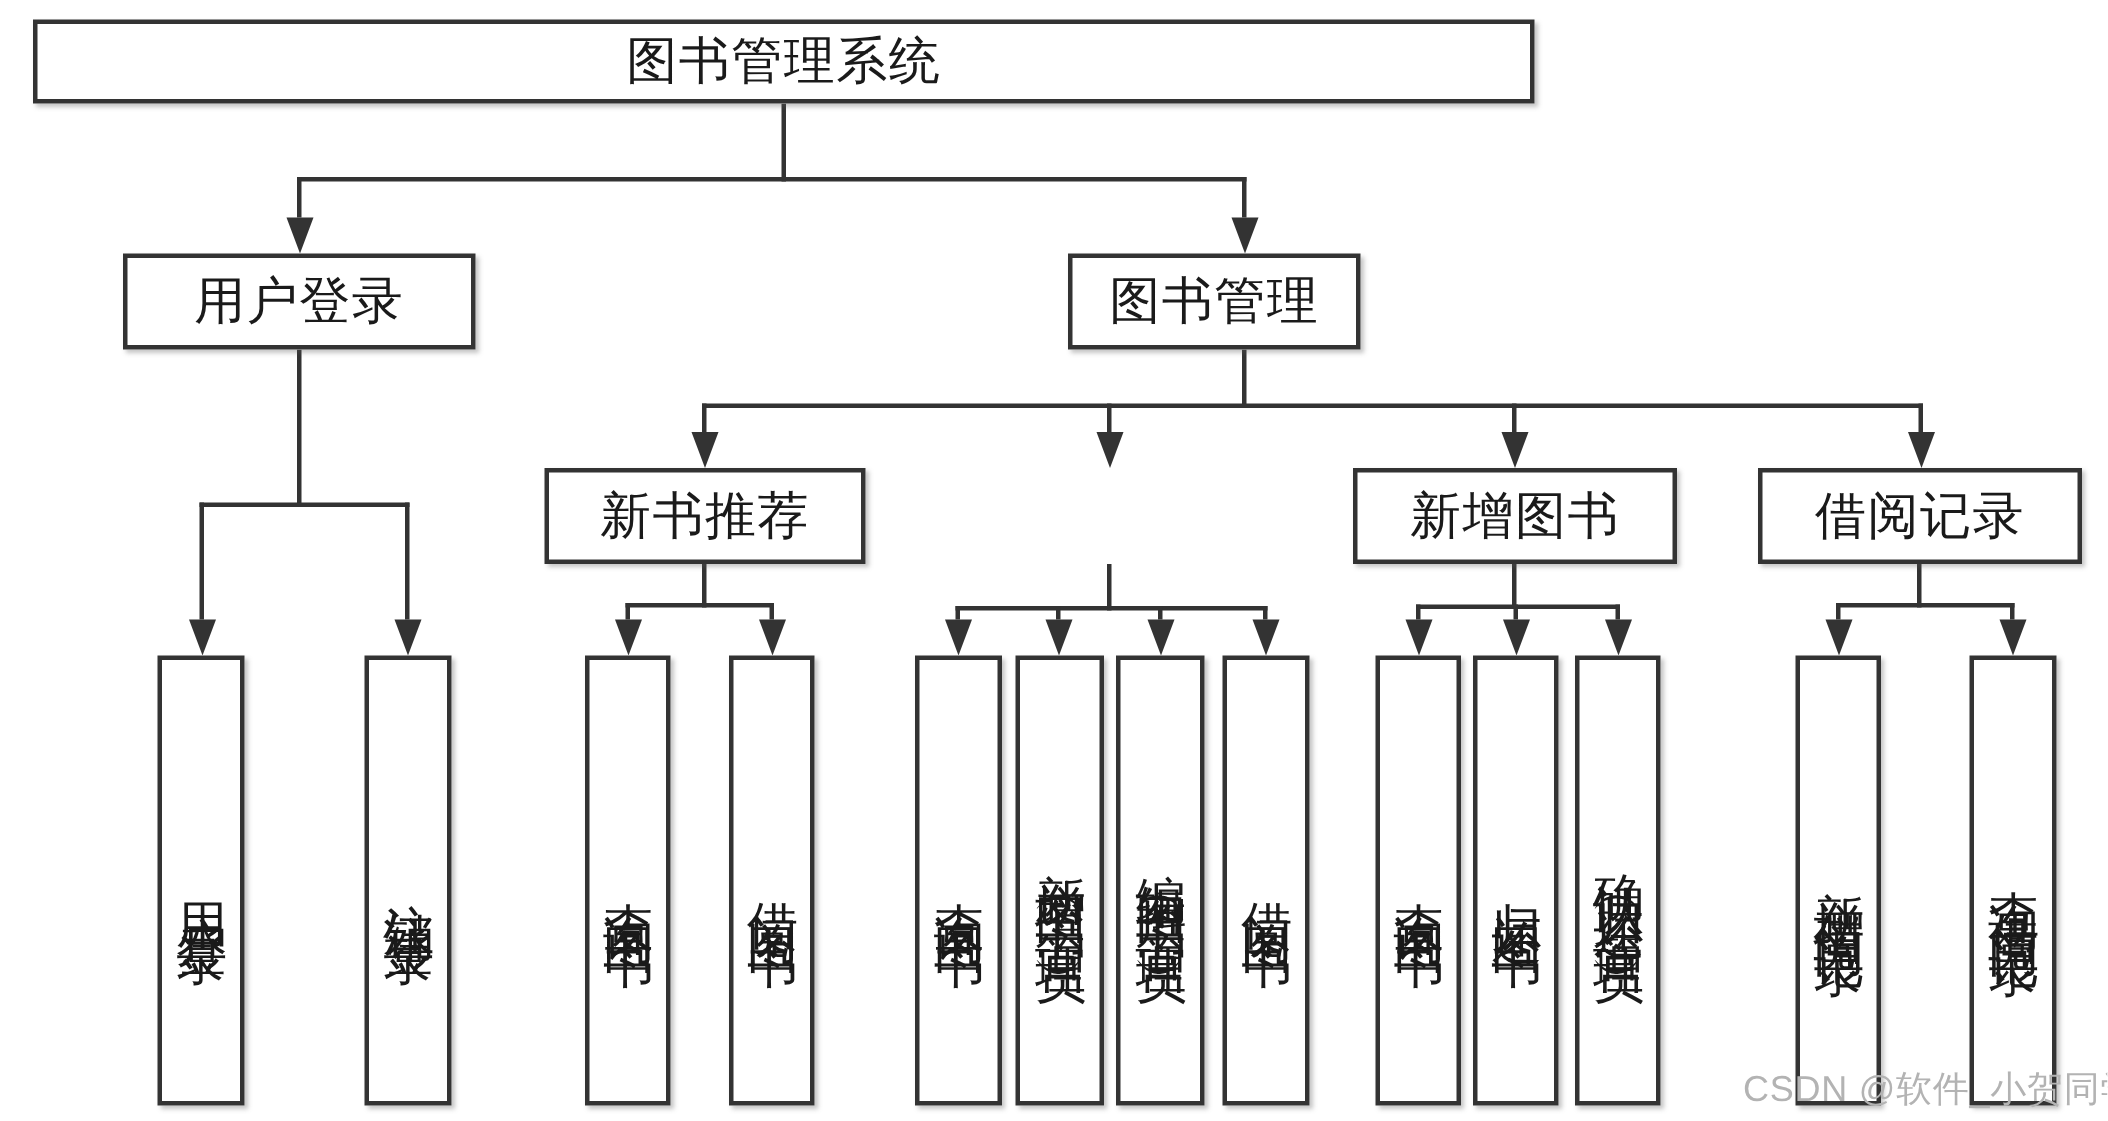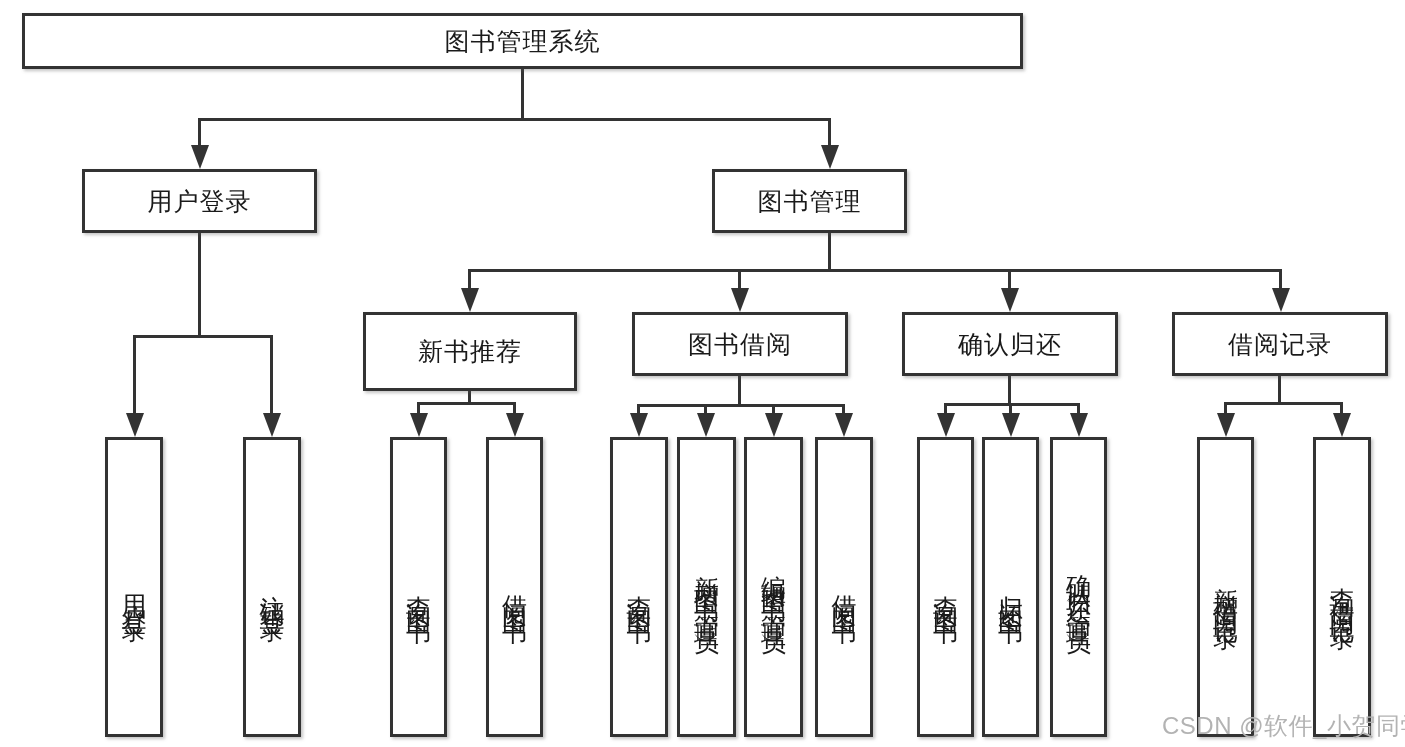--- a/index.html
+++ b/index.html
@@ -16,21 +16,21 @@
     overflow: hidden;
   }
   
   .box {
     position: absolute;
     background: #ffffff;
     border: 3px solid #333333;
     display: flex;
     align-items: center;
     justify-content: center;
-    font-size: 25px;
+    font-size: 34px;
     letter-spacing: 1px;
     box-shadow: 2px 2px 3px rgba(90,90,90,0.35);
     z-index: 2;
   }
   .box.v span {
     writing-mode: vertical-rl;
     text-orientation: mixed;
     line-height: 1;
     letter-spacing: 8px;
     margin-bottom: -8px;
@@ -99,28 +99,25 @@
   <div class="arrow" style="left:133px; top:335px; height:78px"></div>
   <div class="arrow" style="left:270px; top:335px; height:78px"></div>
 
   <div class="vline" style="left:828px; top:233px; height:39px"></div>
   <div class="hline" style="left:468px; top:269px; width:814px"></div>
   <div class="arrow" style="left:468px;  top:269px; height:19px"></div>
   <div class="arrow" style="left:738px;  top:269px; height:19px"></div>
   <div class="arrow" style="left:1008px; top:269px; height:19px"></div>
   <div class="arrow" style="left:1279px; top:269px; height:19px"></div>
 
-  <div class="box" style="left:363px; top:312px; width:214px; height:79px">
+  <div class="box" style="left:363px; top:312px; width:214px; height:64px">
     <span>新书推荐</span>
   </div>
-  <div class="box" style="left:632px; top:312px; width:216px; height:64px">
-    <span>图书借阅</span>
-  </div>
   <div class="box" style="left:902px; top:312px; width:216px; height:64px">
-    <span>确认归还</span>
+    <span>新增图书</span>
   </div>
   <div class="box" style="left:1172px; top:312px; width:216px; height:64px">
     <span>借阅记录</span>
   </div>
 
   <div class="vline" style="left:468px; top:376px; height:29px"></div>
   <div class="hline" style="left:417px; top:402px; width:99px"></div>
   <div class="arrow" style="left:417px; top:402px; height:11px"></div>
   <div class="arrow" style="left:513px; top:402px; height:11px"></div>
 

